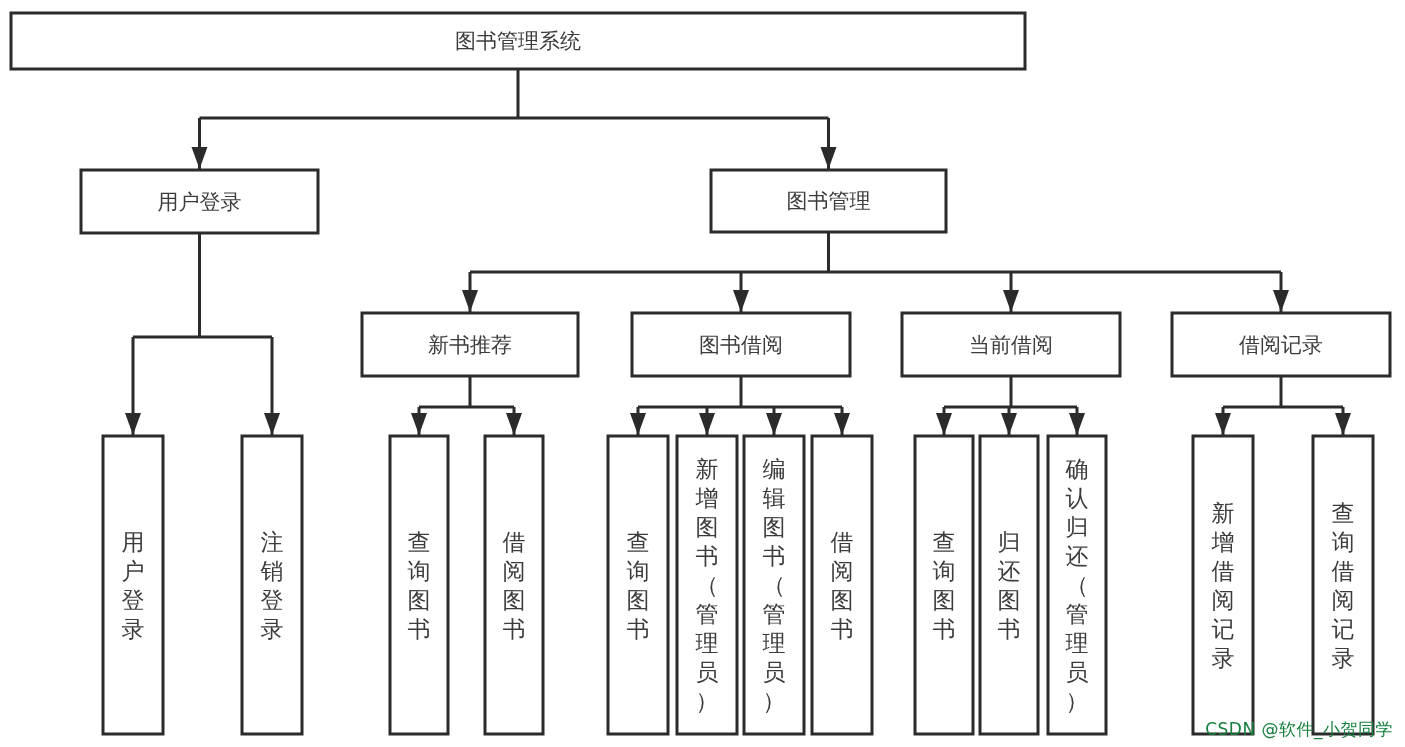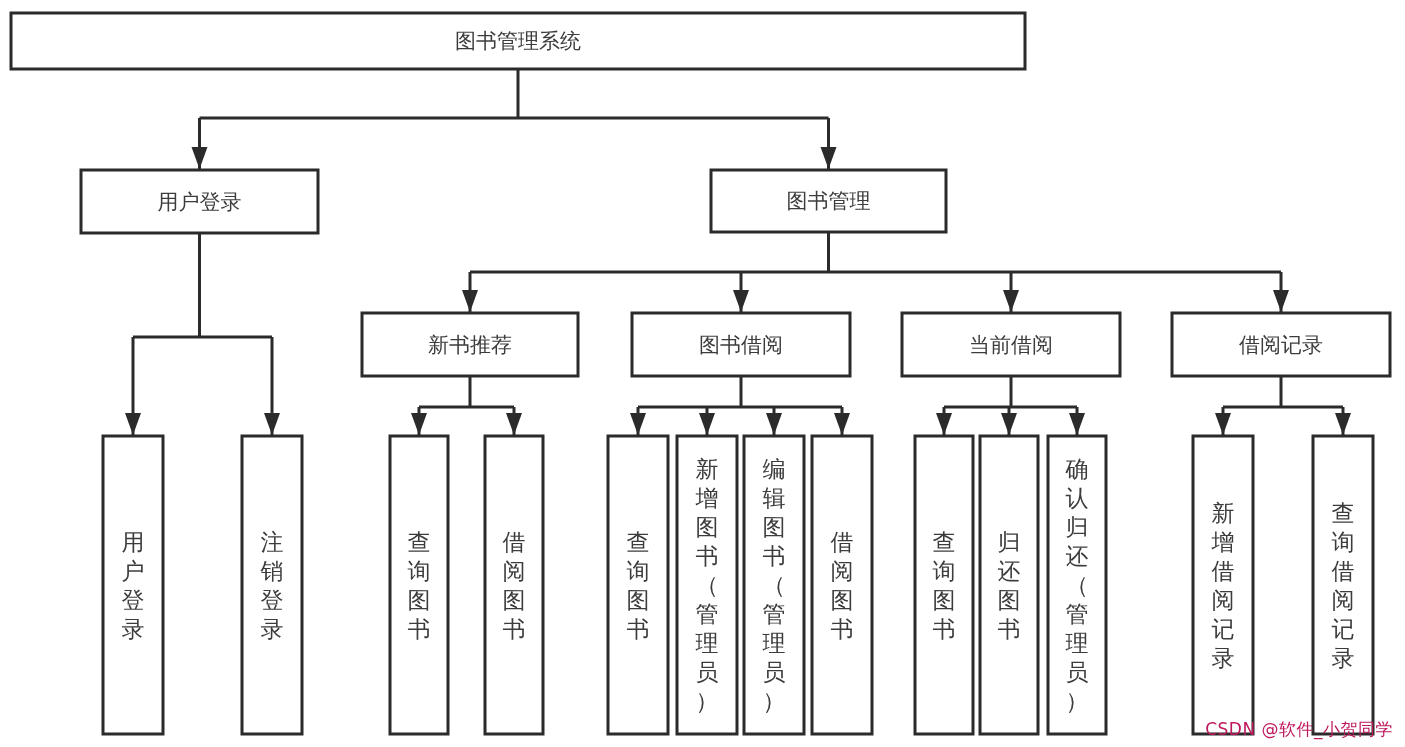--- a/index.html
+++ b/index.html
@@ -53,21 +53,21 @@
     font-size: 23px;
     fill: #3c3c3c;
     text-anchor: middle;
   }
   .watermark {
     position: absolute;
     right: 12px;
     bottom: 6px;
     font-family: "DejaVu Sans", "Liberation Sans", sans-serif;
     font-size: 17px;
-    color: #be185d;
+    color: #15803d;
     white-space: nowrap;
     letter-spacing: 0.5px;
   }
 </style>
 </head>
 <body>
 
 <div id="diagram-root">
   <svg id="tree-svg" viewBox="0 0 1405 747">
     <g id="connector-layer">

